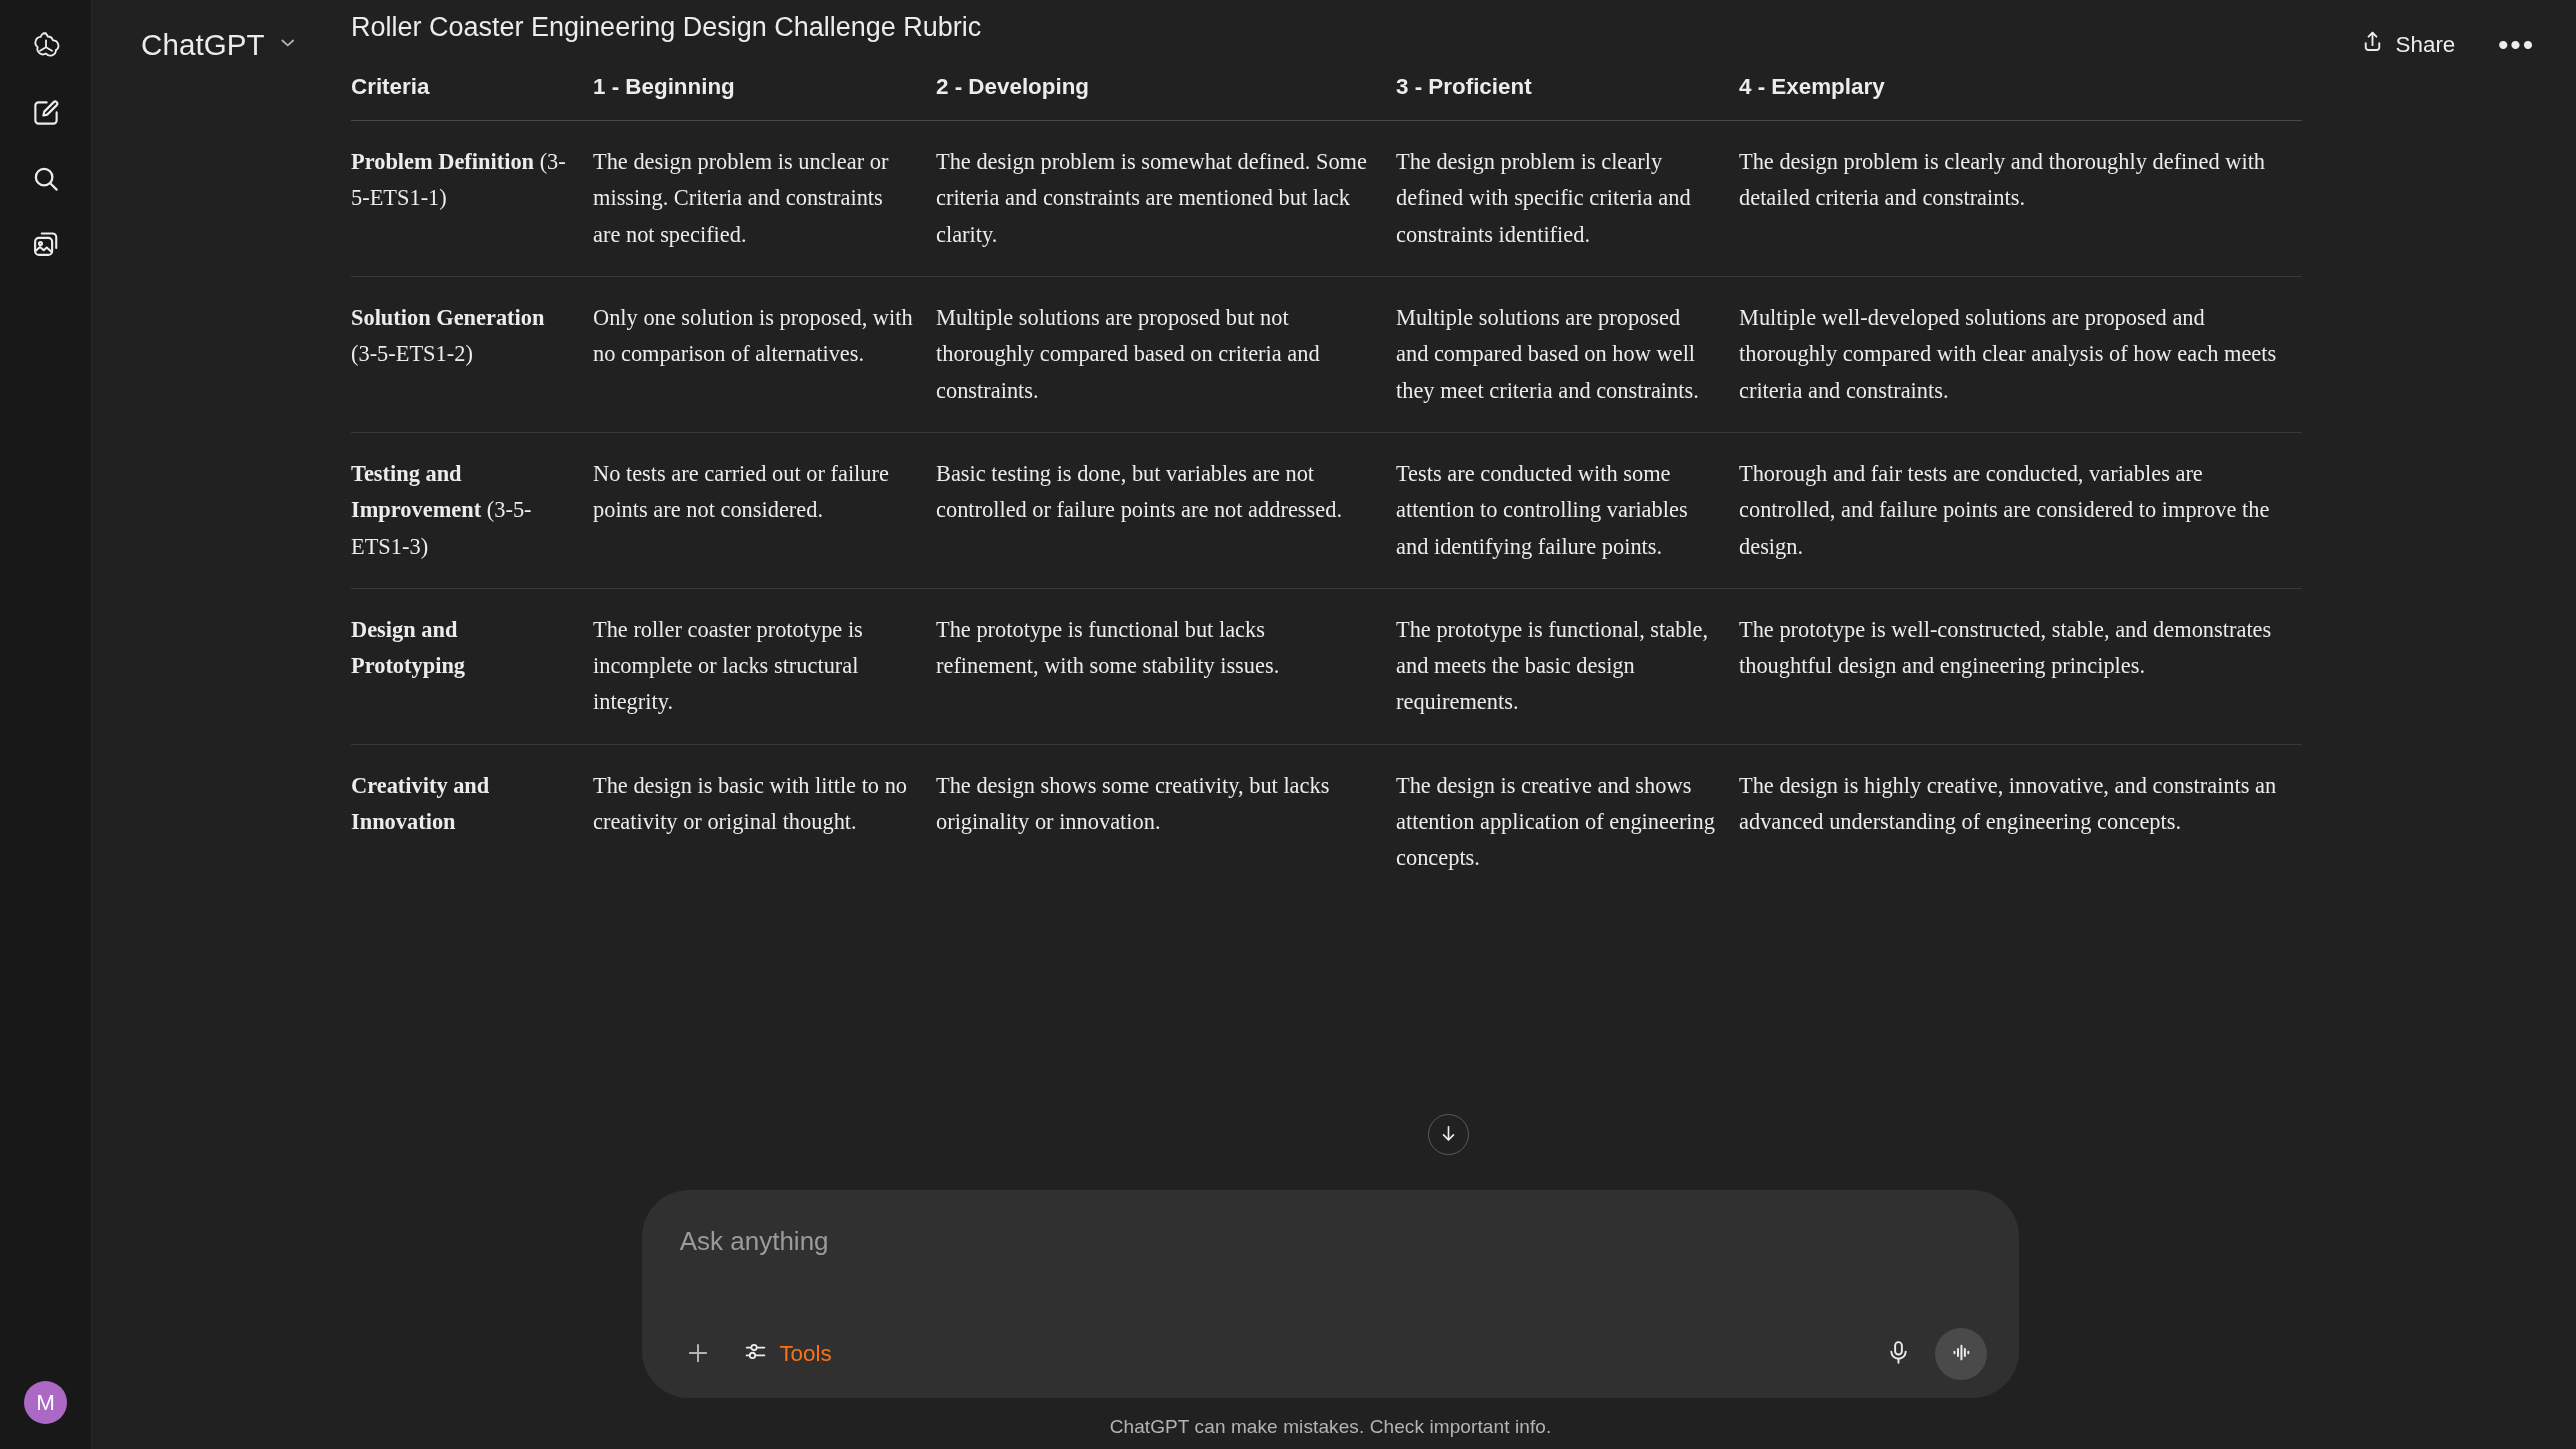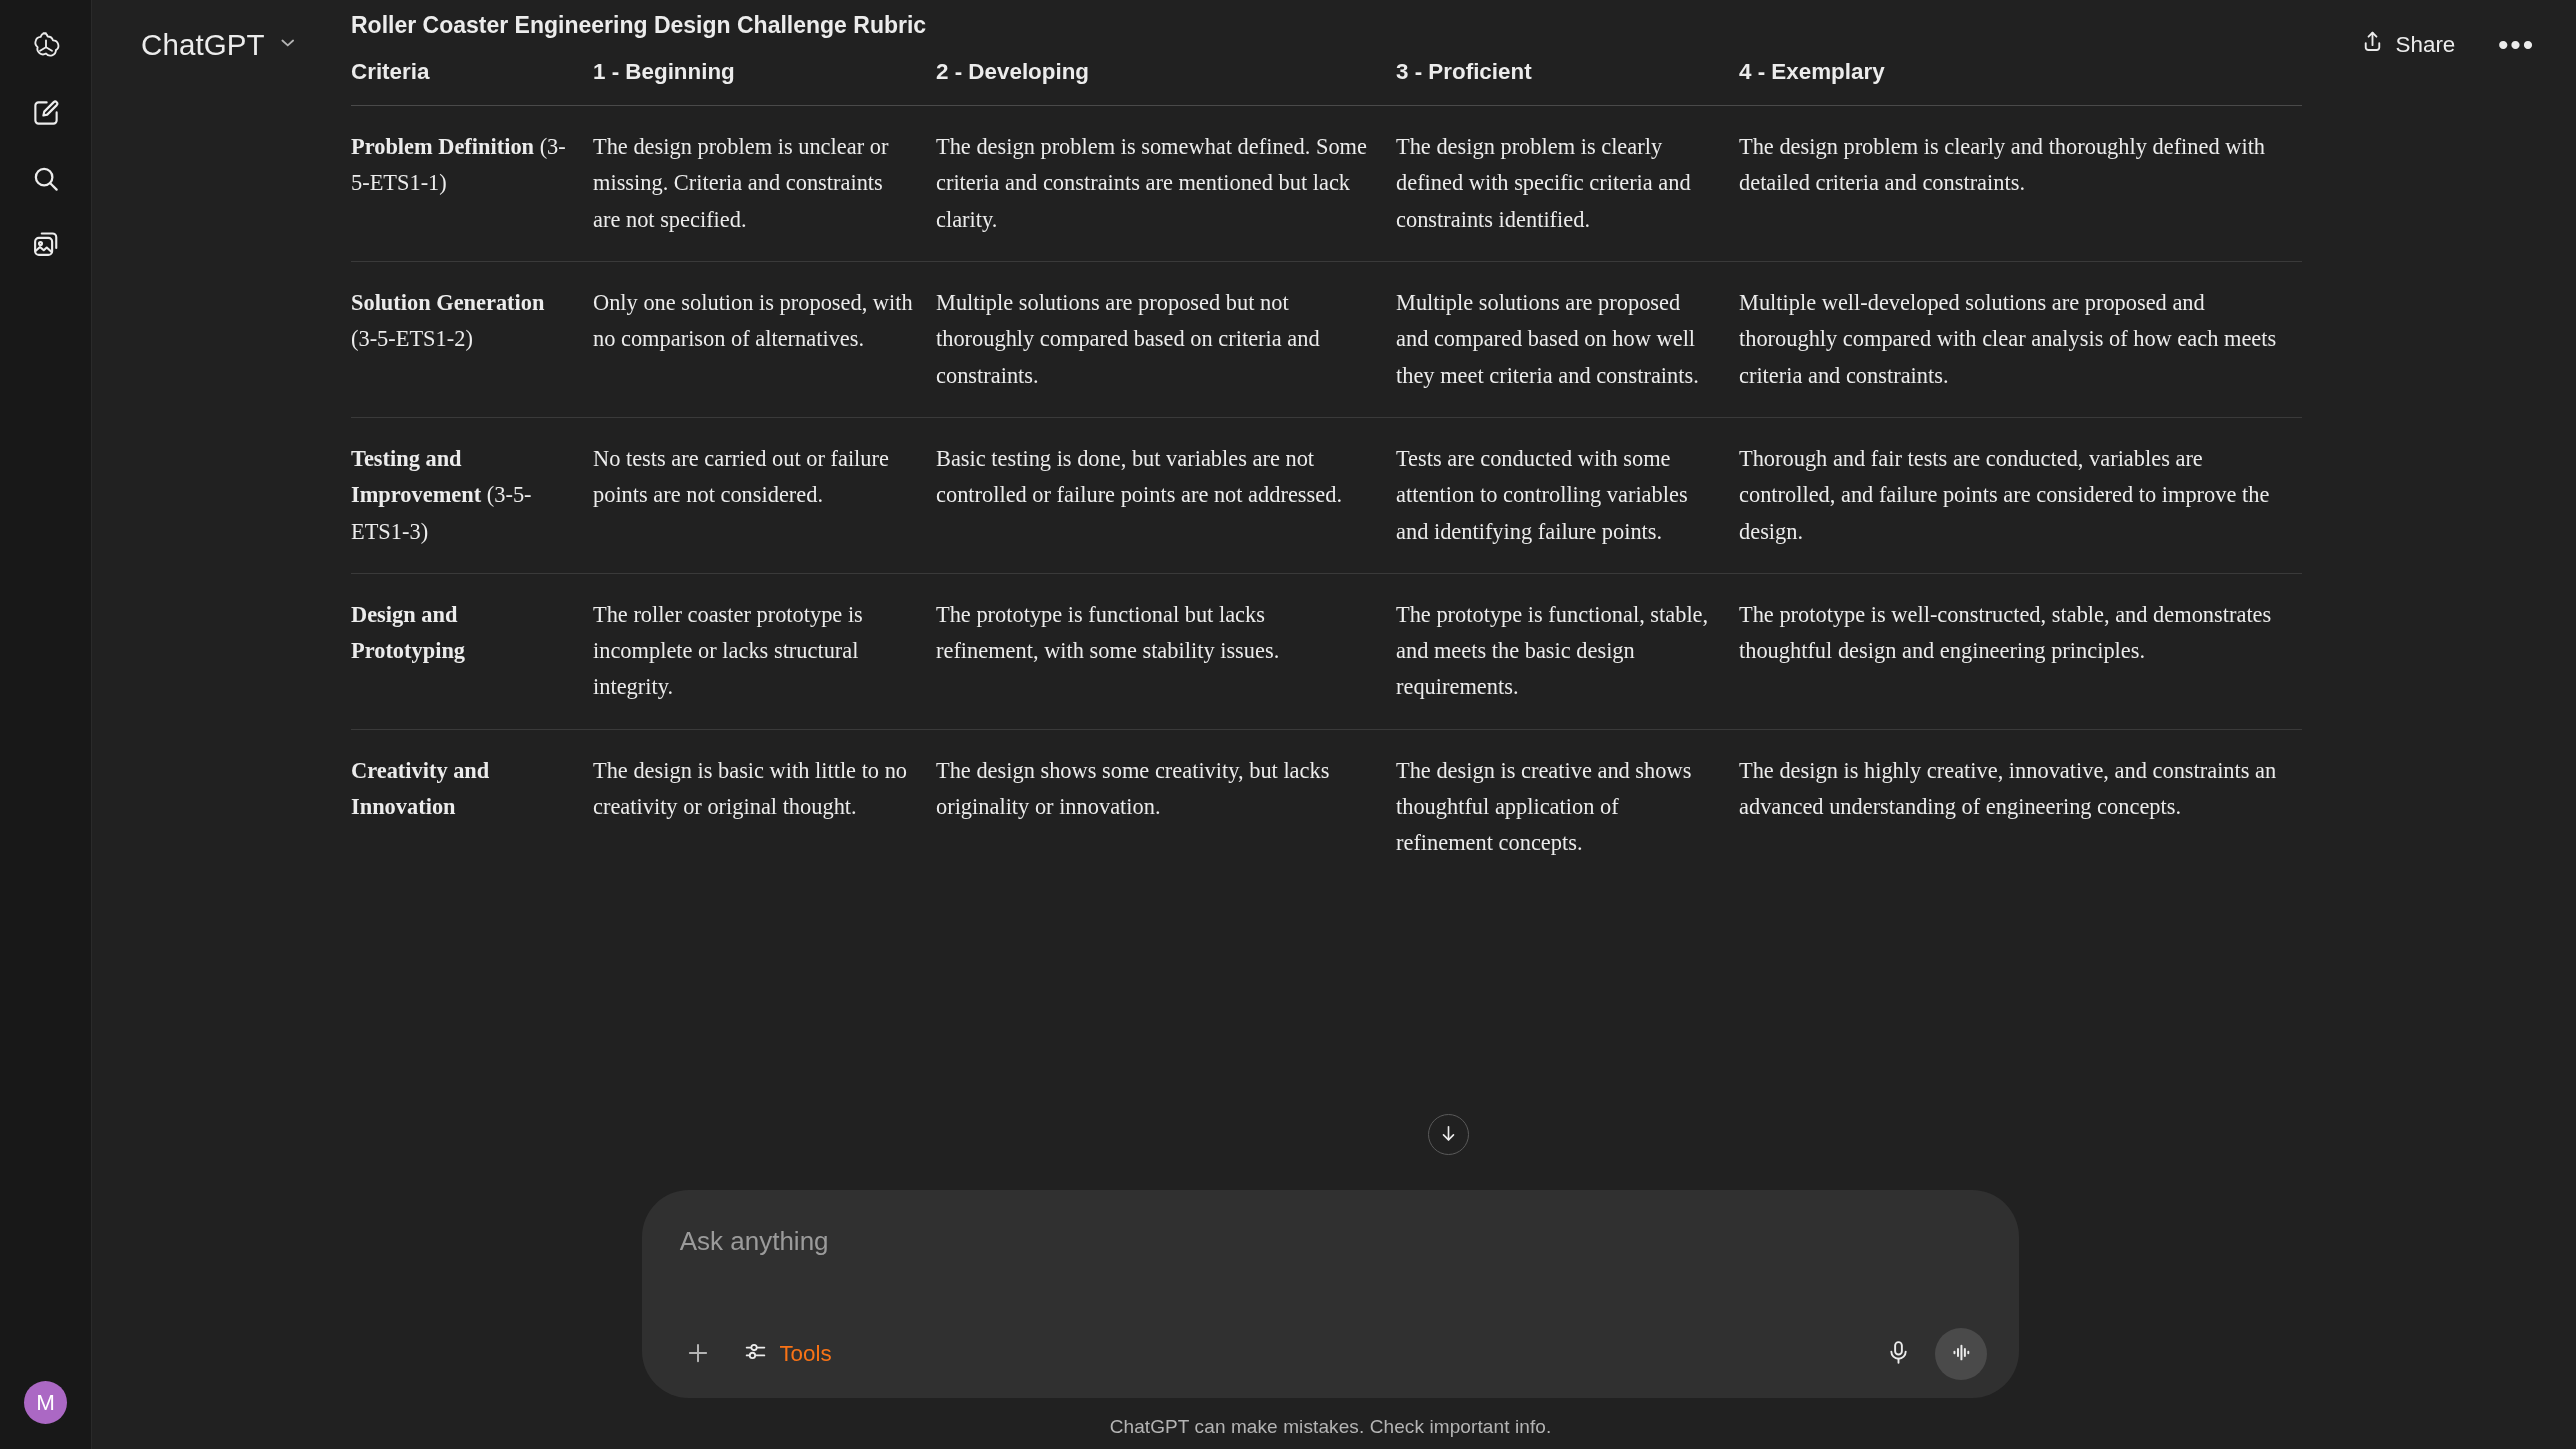--- a/index.html
+++ b/index.html
@@ -68,22 +68,22 @@
   
   .conv {
     position: absolute; top: 0; left: 0; right: 0; bottom: 0;
     overflow: hidden;
   }
   .doc {
     position: absolute;
     left: 259px; top: 0; width: 1950px;
   }
   .doc-title {
-    font-size: 23px; font-weight: bold; color: #ececec;
-    margin-top: 10.7px; margin-bottom: 20px; line-height: 1.25;
+    font-size: 27px; font-weight: normal; color: #ececec;
+    margin-top: 10.7px; margin-bottom: 30px; line-height: 1.25;
   }
 
   table.rubric { border-collapse: collapse; width: 1950px; table-layout: fixed; }
   table.rubric th {
     text-align: left; vertical-align: top;
     font-size: 22.4px; font-weight: bold; color: #ececec;
     padding: 0 23px 19.7px 0;
     border-bottom: 1.3px solid #4a4a4a;
   }
   table.rubric td {
@@ -265,21 +265,21 @@
               <td>The roller coaster prototype is incomplete or lacks structural integrity.</td>
               <td>The prototype is functional but lacks refinement, with some stability issues.</td>
               <td>The prototype is functional, stable, and meets the basic design requirements.</td>
               <td>The prototype is well-constructed, stable, and demonstrates thoughtful design and engineering principles.</td>
             </tr>
 
             <tr>
               <td><span class="crit-name">Creativity and Innovation</span><span class="crit-code"></span></td>
               <td>The design is basic with little to no creativity or original thought.</td>
               <td>The design shows some creativity, but lacks originality or innovation.</td>
-              <td>The design is creative and shows thoughtful application of refinement concepts.</td>
+              <td>The design is creative and shows attention application of engineering concepts.</td>
               <td>The design is highly creative, innovative, and constraints an advanced understanding of engineering concepts.</td>
             </tr>
 
           </tbody>
         </table>
       </div>
     </div>
 
     <header class="topbar">
       <div class="brand">

